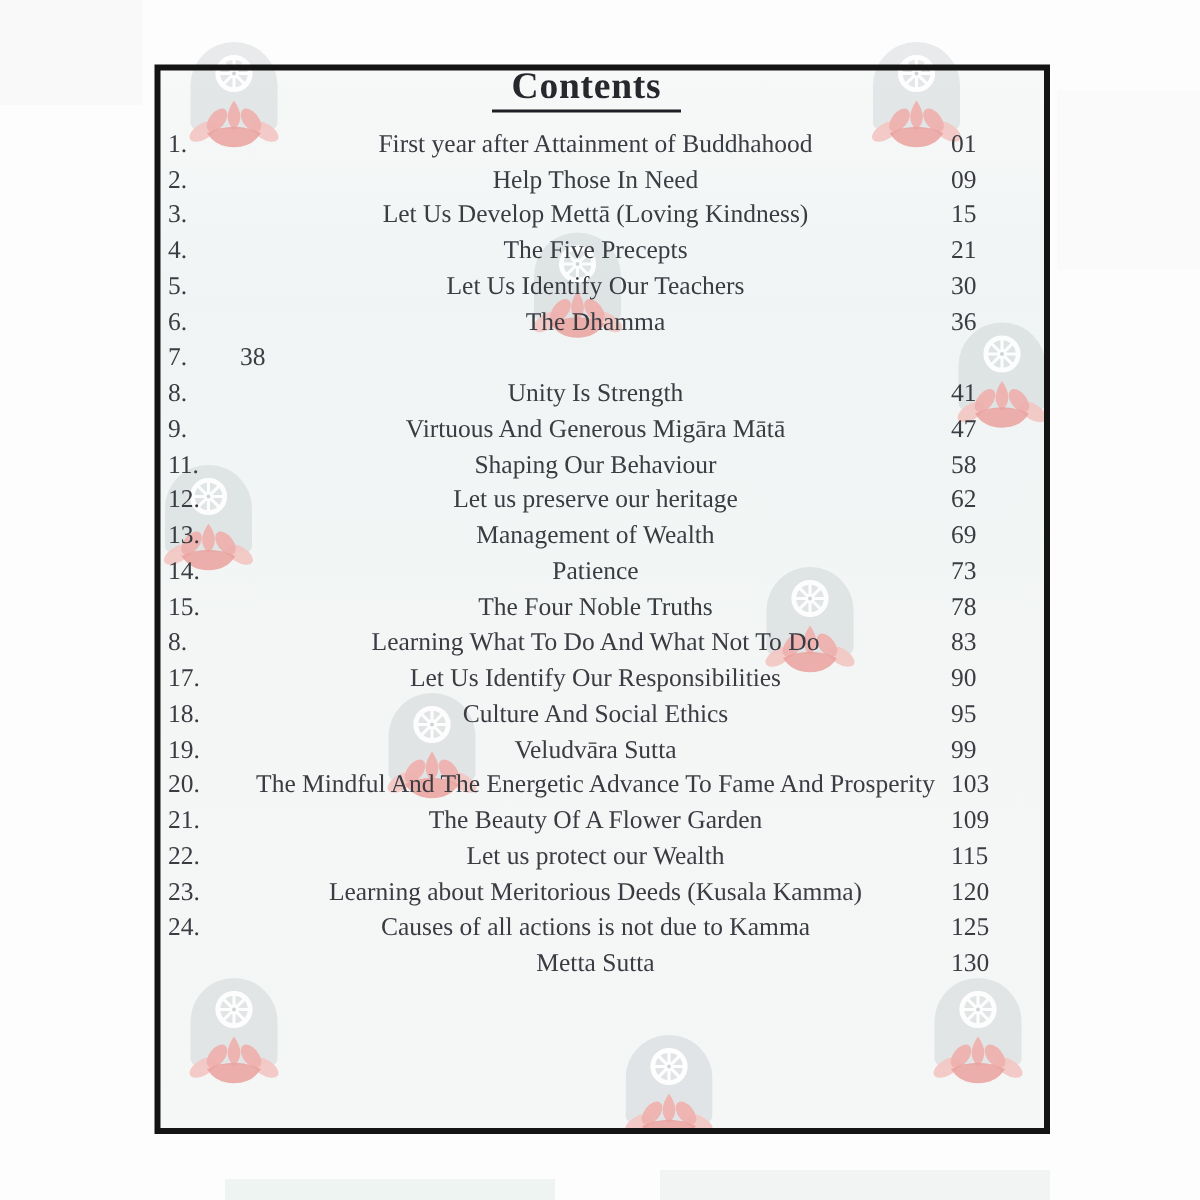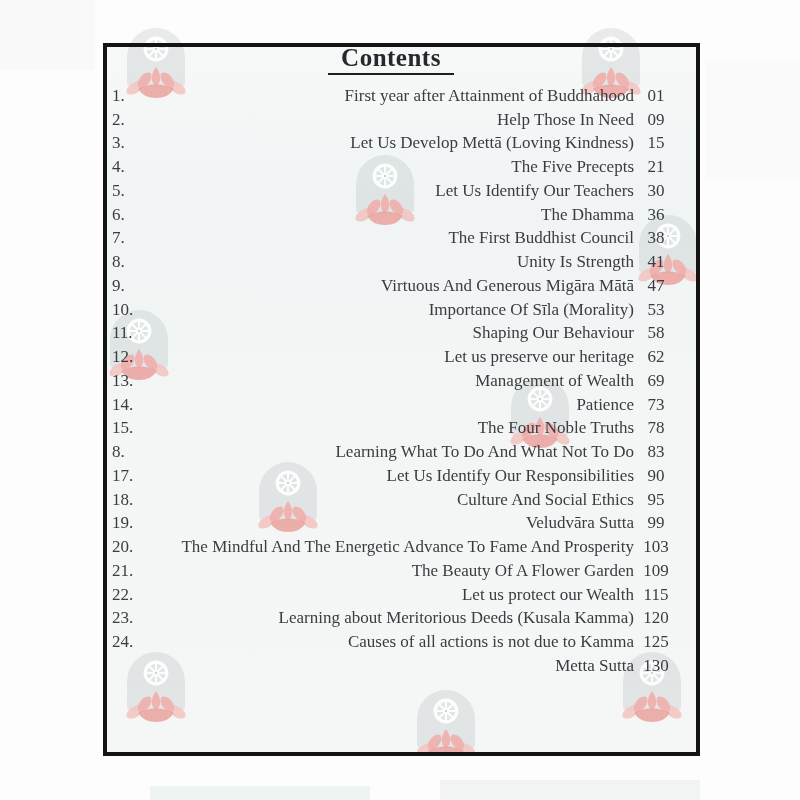--- a/index.html
+++ b/index.html
@@ -49,22 +49,22 @@
   
   .toc{
     position:absolute;left:112px;top:84px;width:566px;z-index:4;
   }
   .toc-row{
     display:flex;align-items:center;height:23.75px;
     color:var(--text_color,#3a3c42);
     font-size:17px;
   }
   .toc-no{width:48px;flex:0 0 48px;text-align:left;}
-  .toc-title{flex:1 1 auto;white-space:nowrap;overflow:hidden;text-align:right;}
-  .toc-page{width:44px;flex:0 0 44px;text-align:center;}
+  .toc-title{flex:1 1 auto;white-space:nowrap;overflow:hidden;text-align:center;}
+  .toc-page{width:44px;flex:0 0 44px;text-align:left;}
 </style>
 </head>
 <body>
 
 <div class="artifact a1"></div>
 <div class="artifact a2"></div>
 <div class="artifact a3"></div>
 <div class="artifact a4"></div>
 
 <div class="page-bg"></div>
@@ -368,41 +368,35 @@
   </div>
 
   <div class="toc-row">
     <span class="toc-no">6.</span>
     <span class="toc-title">The Dhamma</span>
     <span class="toc-page">36</span>
   </div>
 
   <div class="toc-row">
     <span class="toc-no">7.</span>
-    <span class="toc-title">The First Buddhist Council</span>
     <span class="toc-page">38</span>
   </div>
 
   <div class="toc-row">
     <span class="toc-no">8.</span>
     <span class="toc-title">Unity Is Strength</span>
     <span class="toc-page">41</span>
   </div>
 
   <div class="toc-row">
     <span class="toc-no">9.</span>
     <span class="toc-title">Virtuous And Generous Migāra Mātā</span>
     <span class="toc-page">47</span>
   </div>
 
-  <div class="toc-row">
-    <span class="toc-no">10.</span>
-    <span class="toc-title">Importance Of Sīla (Morality)</span>
-    <span class="toc-page">53</span>
-  </div>
 
   <div class="toc-row">
     <span class="toc-no">11.</span>
     <span class="toc-title">Shaping Our Behaviour</span>
     <span class="toc-page">58</span>
   </div>
 
   <div class="toc-row">
     <span class="toc-no">12.</span>
     <span class="toc-title">Let us preserve our heritage</span>

